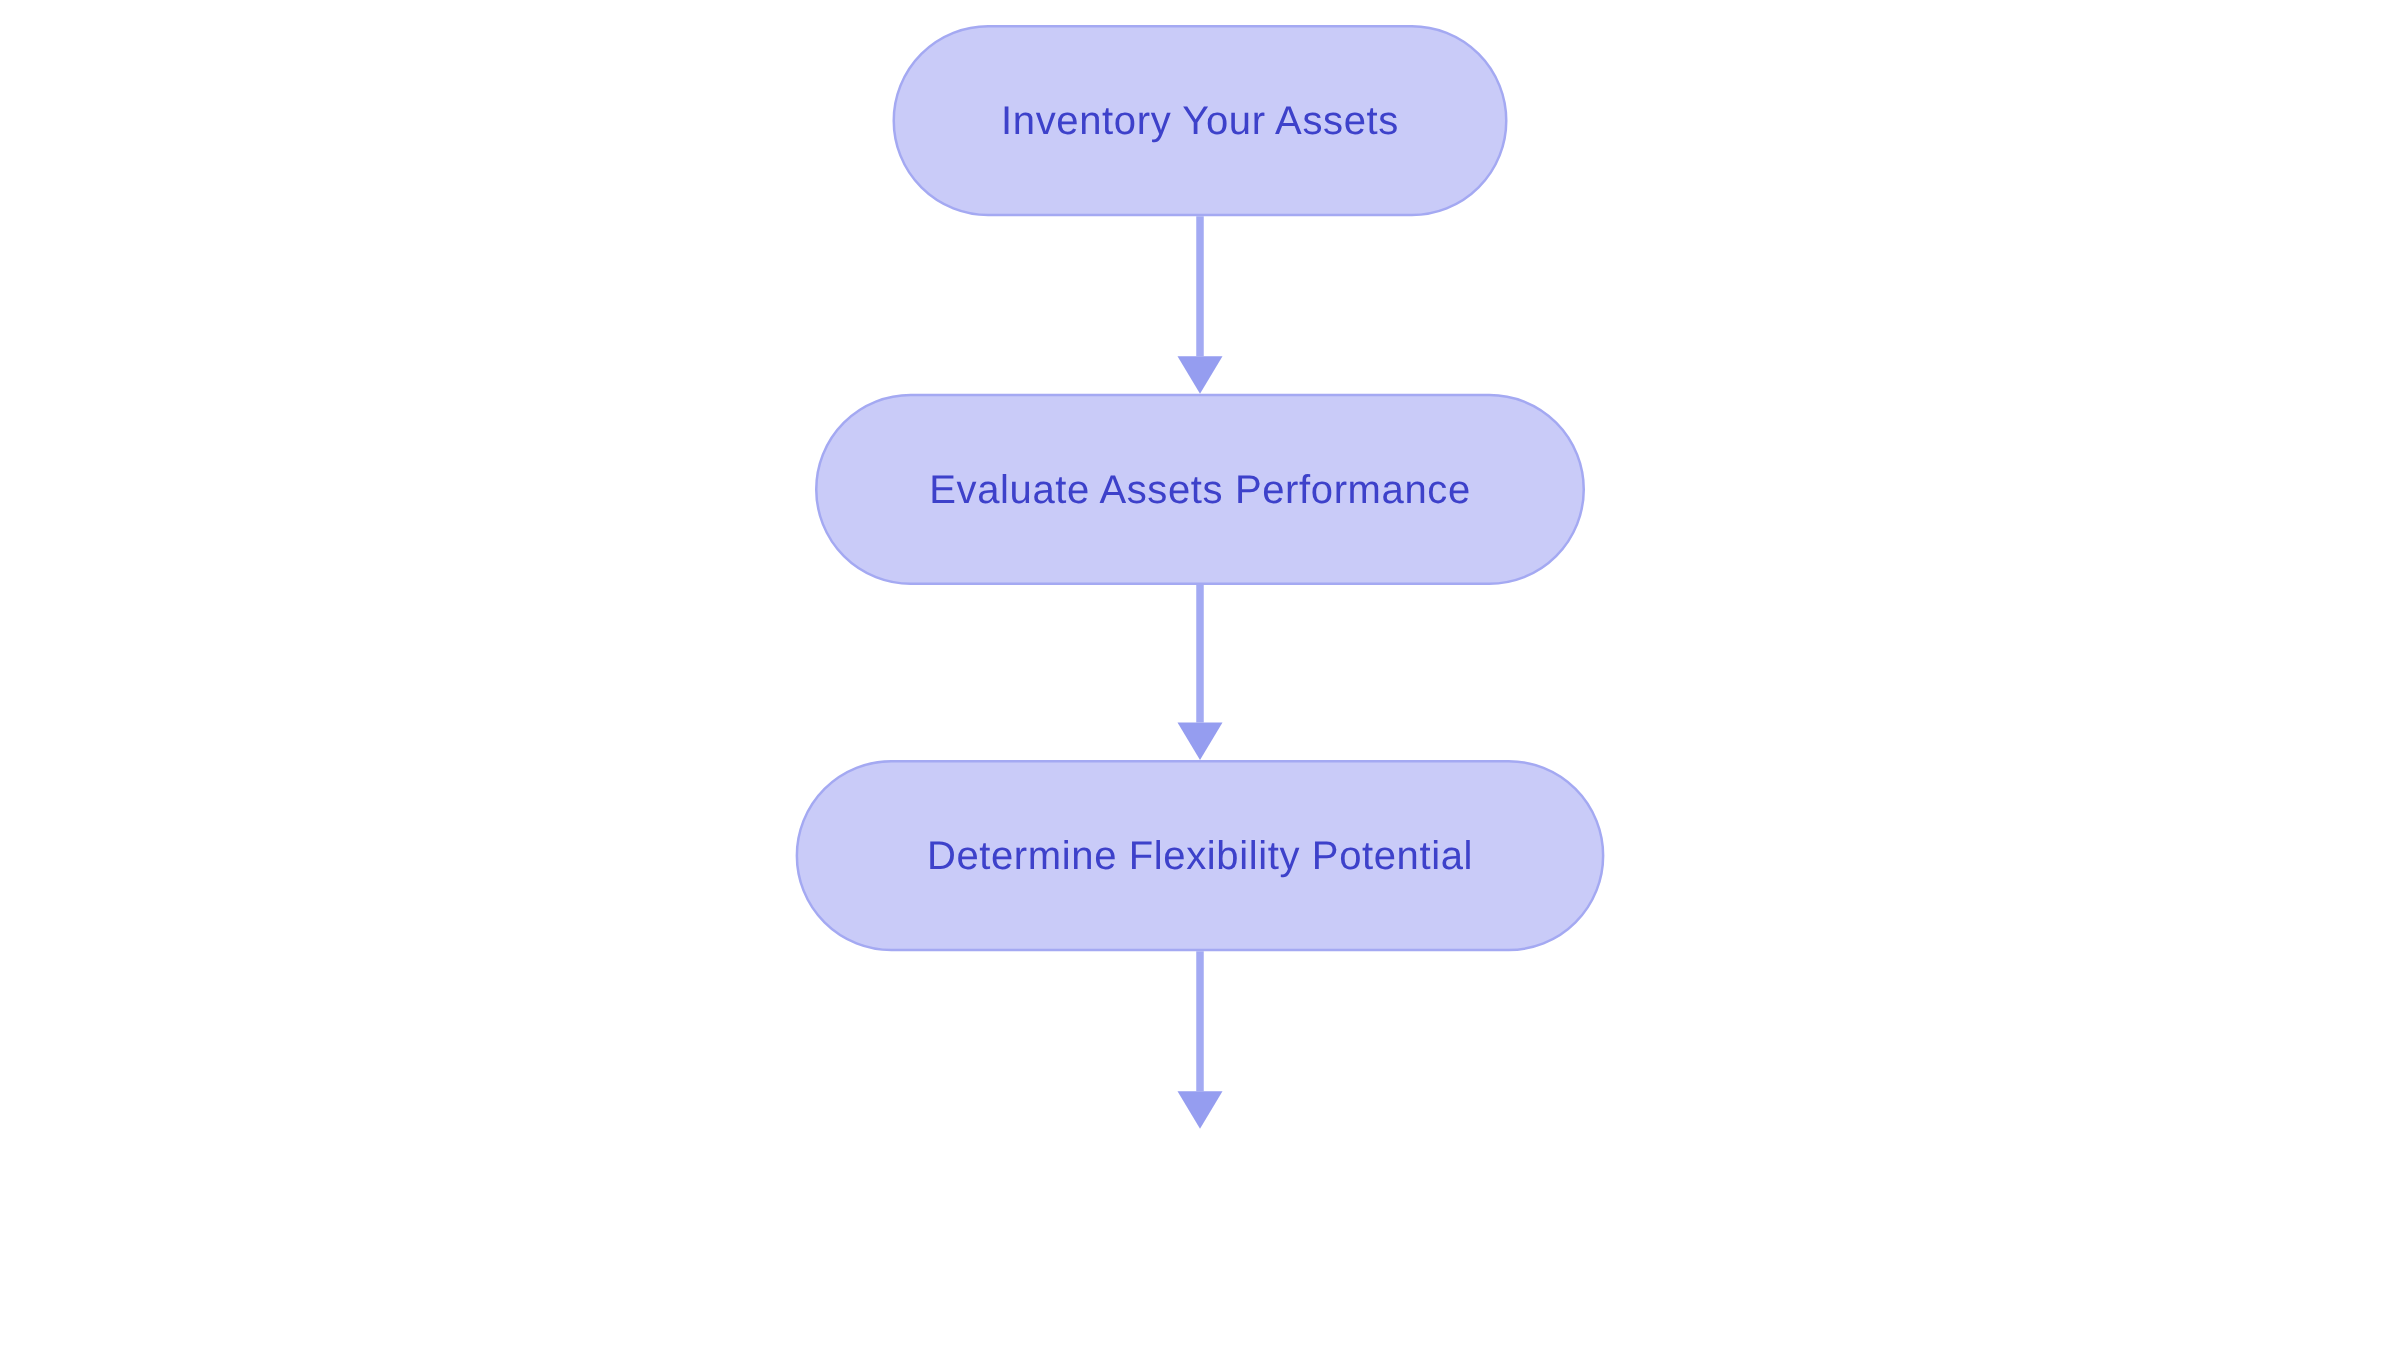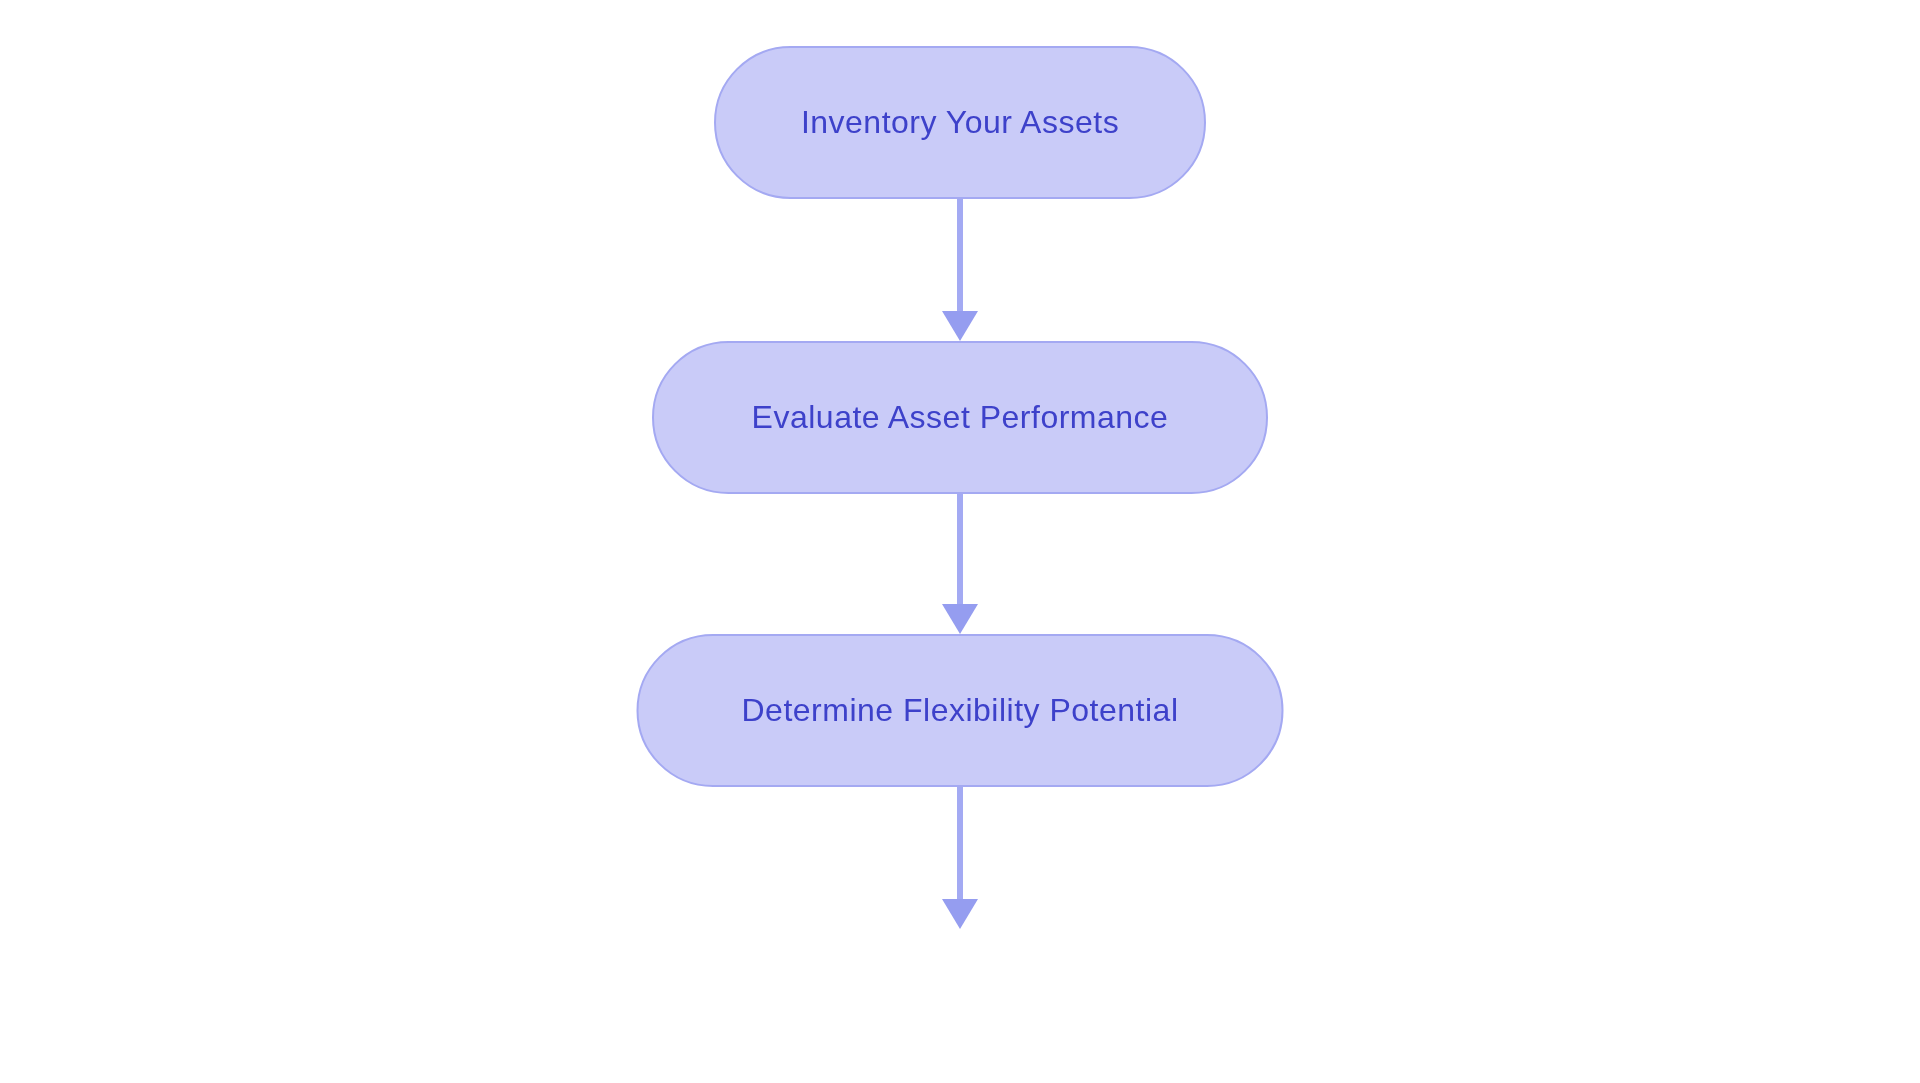--- a/index.html
+++ b/index.html
@@ -7,21 +7,20 @@
     padding: 0;
     background: #ffffff;
   }
   .canvas {
     position: relative;
     width: 1920px;
     height: 941px;
     background: var(--bg, #ffffff);
     overflow: hidden;
     font-family: "Liberation Sans", sans-serif;
-    margin-top: 26px;
   }
   .node {
     position: absolute;
     left: 50%;
     transform: translateX(-50%);
     height: 153px;
     box-sizing: border-box;
     background: var(--node-fill, #c9cbf8);
     border: 2px solid var(--node-border, #a4a9f2);
     border-radius: 76.5px;
@@ -75,21 +74,21 @@
   <div class="node node-1">
     <span>Inventory Your Assets</span>
   </div>
 
   <div class="arrow arrow-1">
     <div class="shaft"></div>
     <div class="head"></div>
   </div>
 
   <div class="node node-2">
-    <span>Evaluate Asset Performance</span>
+    <span>Evaluate Assets Performance</span>
   </div>
 
   <div class="arrow arrow-2">
     <div class="shaft"></div>
     <div class="head"></div>
   </div>
 
   <div class="node node-3">
     <span>Determine Flexibility Potential</span>
   </div>

